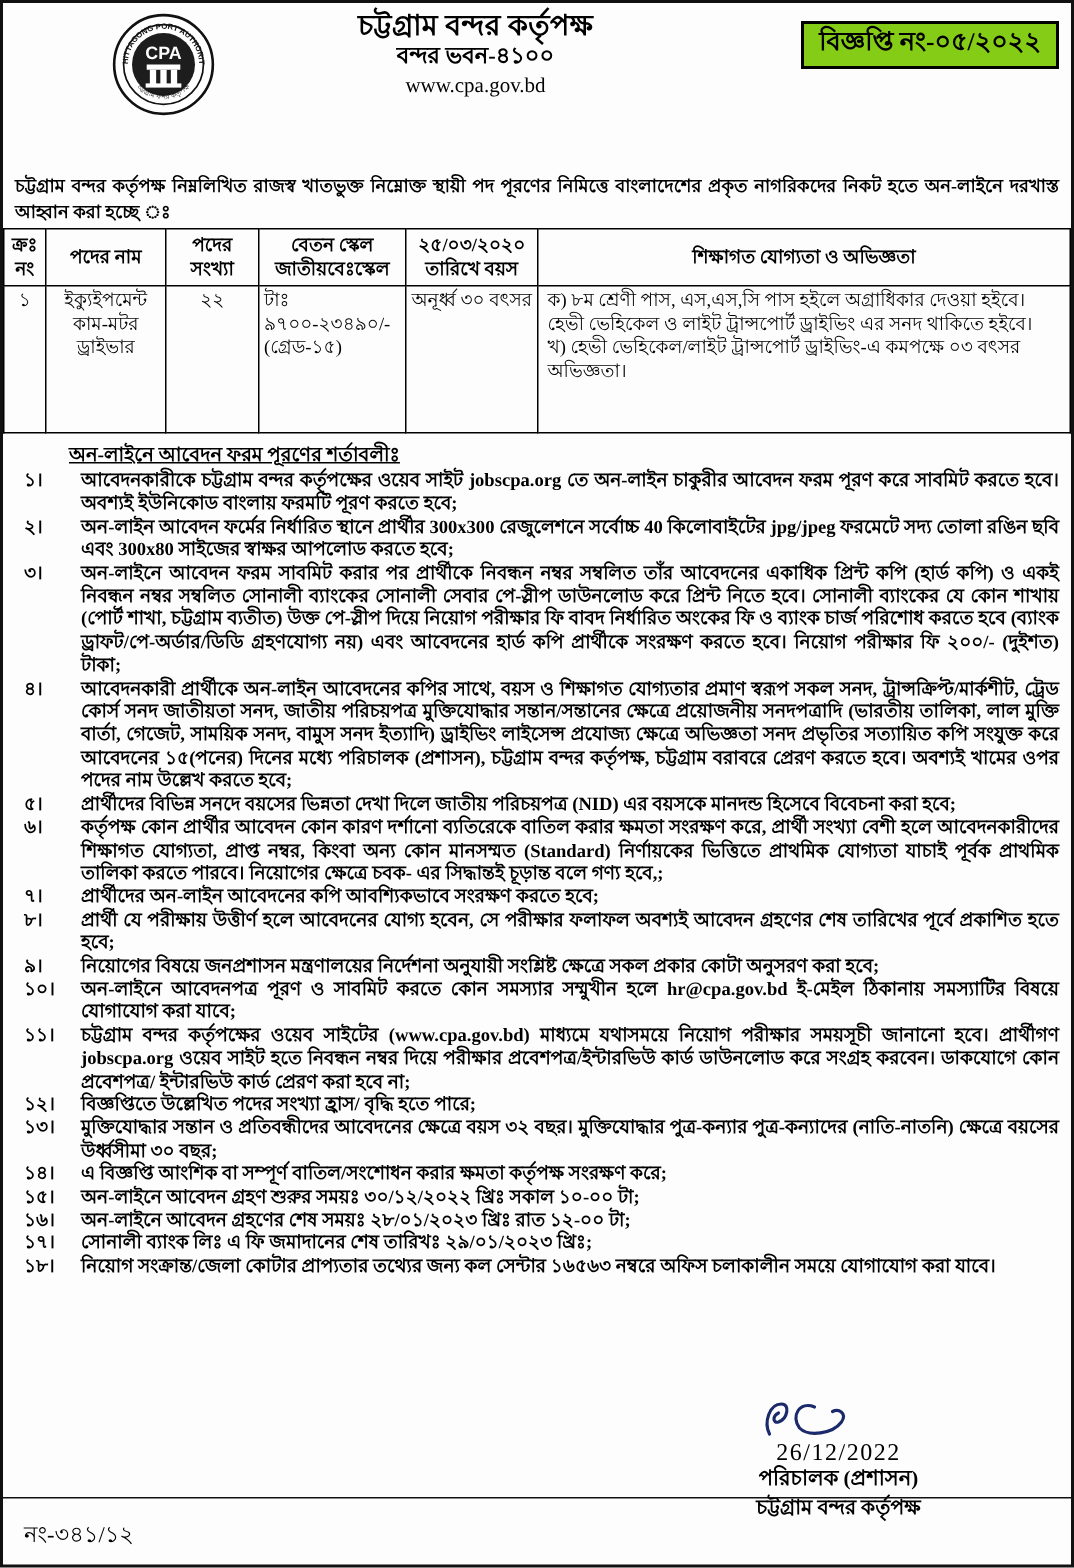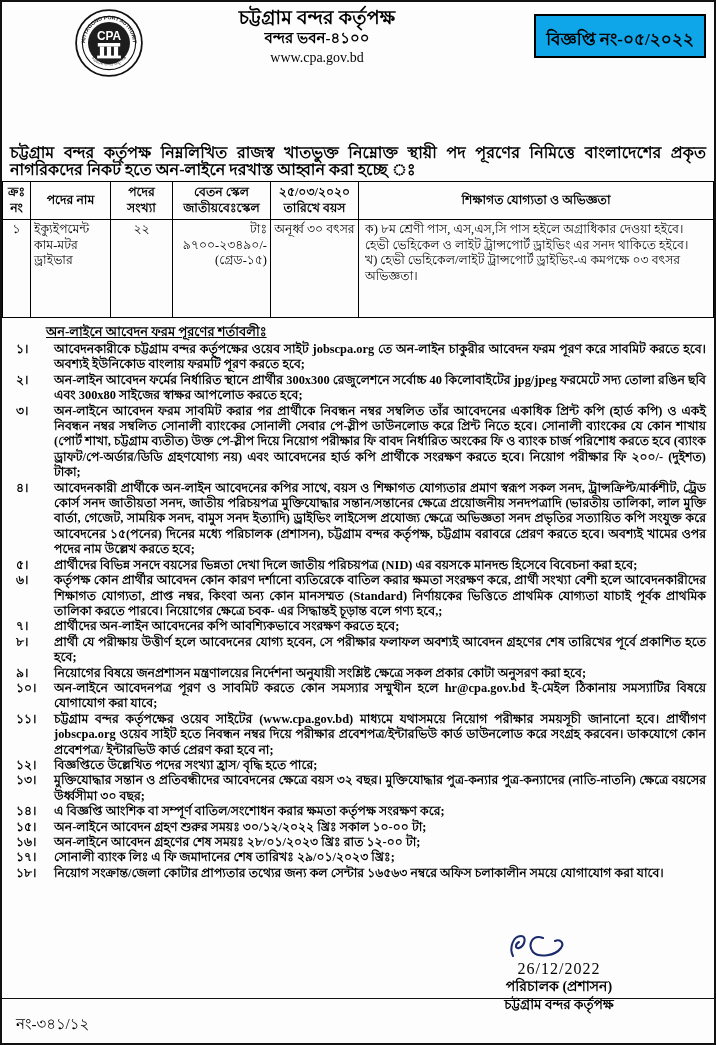--- a/index.html
+++ b/index.html
@@ -68,35 +68,34 @@
     font-size: 19px;
     line-height: 26px;
     margin-top: 2px;
   }
 
   .notice-box {
     position: absolute;
     right: 8px;
     top: 12px;
     border: 2px solid #000;
-    padding: 13px 10px 5px 10px;
+    padding: 1px 10px 5px 10px;
     font-weight: bold;
     font-size: 17px;
     line-height: 22px;
-    background: #0ea5e9;
+    background: #84cc16;
   }
 
   
   .intro {
     padding: 2px 8px 3px 8px;
-    font-size: 16px;
+    font-size: 12px;
     line-height: 16.5px;
     text-align: justify;
     font-weight: bold;
-    margin-top: 29px;
   }
 
   
   table.job {
     width: 100%;
     border-collapse: collapse;
     table-layout: fixed;
   }
   table.job th, table.job td {
     border: 1.4px solid #000;
@@ -105,23 +104,23 @@
     line-height: 15.5px;
     padding: 2px 3px;
   }
   table.job th {
     text-align: center;
     font-weight: bold;
     vertical-align: middle;
     padding: 3px 2px;
   }
   .c-sl    { width: 28px;  text-align: center; }
-  .c-post  { width: 80px;  text-align: left; }
+  .c-post  { width: 80px;  text-align: center; }
   .c-num   { width: 62px;  text-align: center; }
-  .c-scale { width: 98px;  text-align: right; }
+  .c-scale { width: 98px;  text-align: left; }
   .c-age   { width: 88px;  text-align: center; margin-left: 17px; }
   .c-qual  { text-align: left; }
 
   table.job td.c-qual { padding-left: 6px; }
   .qual-line { display: block; }
   .row-body td { height: 98px; }
 
   
   .cond-wrap {
     padding: 5px 8px 0 8px;

